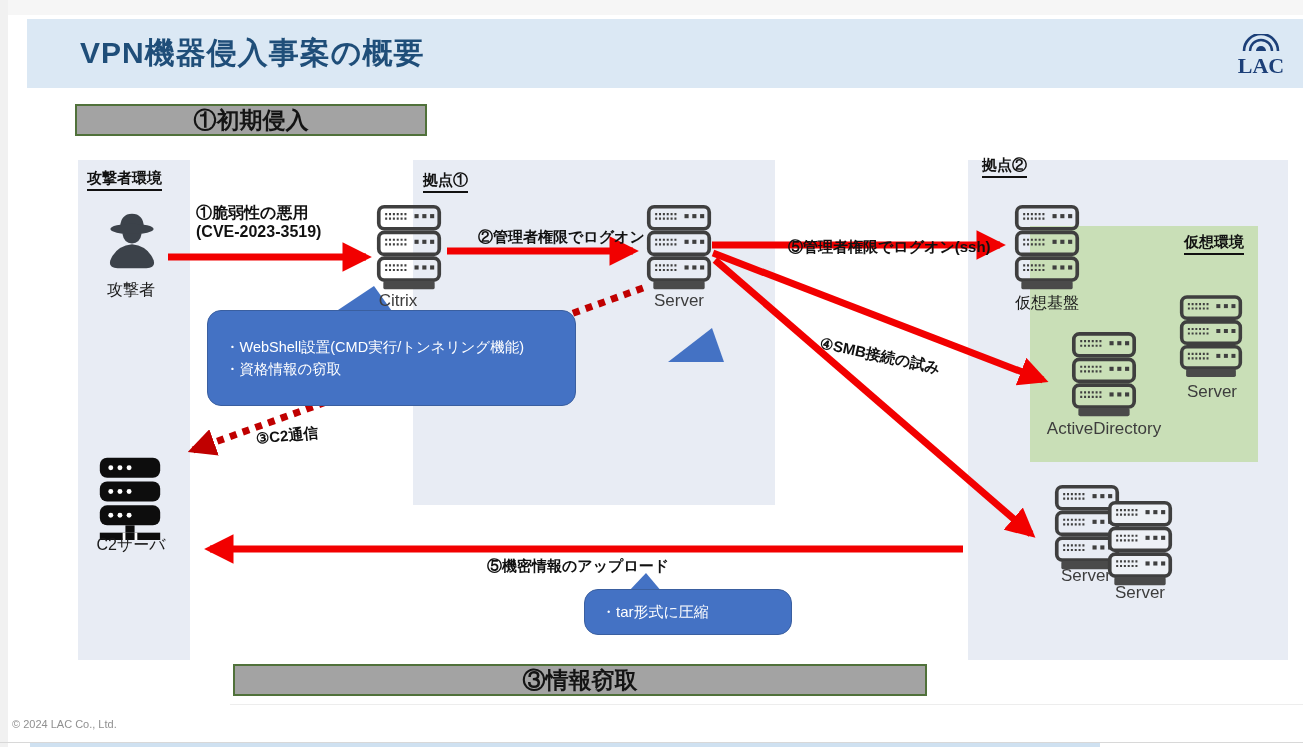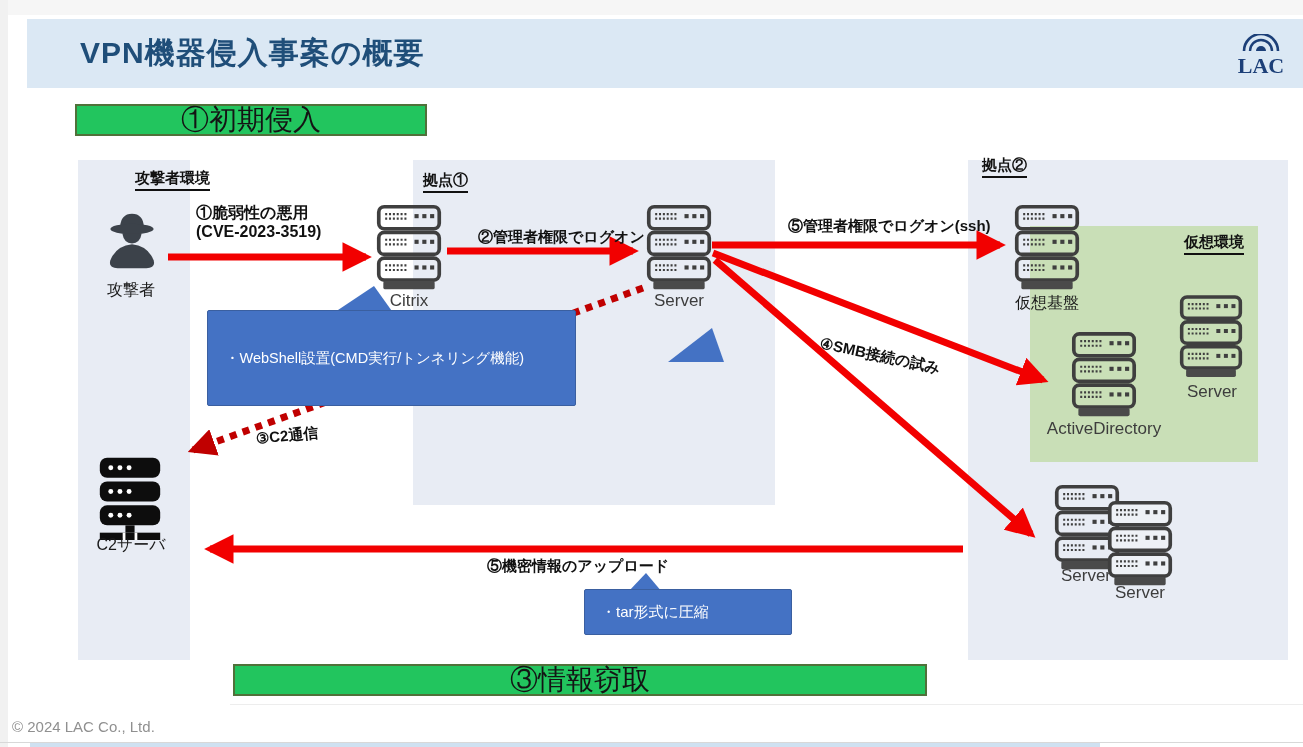--- a/index.html
+++ b/index.html
@@ -5,22 +5,22 @@
   html,body{margin:0;padding:0;background:#fff;}
   .stage{position:relative;width:1303px;height:747px;background:#ffffff;
          font-family:"Liberation Sans",sans-serif;overflow:hidden;}
   .strip-top{position:absolute;left:0;top:0;width:1303px;height:15px;background:#f6f6f6;}
   .strip-left{position:absolute;left:0;top:0;width:8px;height:747px;background:#f1f1f1;}
 
   .header-band{position:absolute;left:27px;top:19px;width:1276px;height:69px;background:#dbe8f4;}
   .page-title{position:absolute;left:80px;top:33px;font-size:30px;font-weight:bold;color:#1f4e79;letter-spacing:1px;}
   .logo{position:absolute;left:1232px;top:34px;}
 
-  .banner{position:absolute;height:28px;background:#22c55e;border:2px solid #50713a;
-          display:flex;align-items:center;justify-content:center;font-size:28px;color:#141414;}
+  .banner{position:absolute;height:28px;background:#a3a3a3;border:2px solid #50713a;
+          display:flex;align-items:center;justify-content:center;font-size:23px;color:#141414;font-weight:bold;}
   .banner1{left:75px;top:104px;width:348px;}
   .banner2{left:443px;top:104px;width:692px;}
   .banner3{left:233px;top:664px;width:690px;}
 
   .zone{position:absolute;background:#e8ecf4;}
   .zone-attacker{left:78px;top:160px;width:112px;height:500px;}
   .zone-site1{left:413px;top:160px;width:362px;height:345px;}
   .zone-site2{left:968px;top:160px;width:320px;height:500px;}
   .zone-virtual{position:absolute;left:1030px;top:226px;width:228px;height:236px;background:#c9dfb7;}
 
@@ -31,29 +31,29 @@
   .svg-overlay{position:absolute;left:0;top:0;width:1303px;height:747px;z-index:5;pointer-events:none;}
 
   .node-label{position:absolute;z-index:7;font-size:17px;color:#3d3d3d;transform:translateX(-50%);white-space:nowrap;}
   .node-label.jp{font-size:16px;color:#1a1a1a;}
 
   .arrow-label{position:absolute;z-index:7;font-size:15px;font-weight:bold;color:#111;white-space:nowrap;}
   .arrow-label.big{font-size:16px;}
   .rot-smb{transform:rotate(12deg);transform-origin:left center;}
   .rot-c2{transform:rotate(-6deg);transform-origin:left center;}
 
-  .callout{position:absolute;z-index:6;background:#4472c4;border:1px solid #3a5fa0;border-radius:2px;
+  .callout{position:absolute;z-index:6;background:#4472c4;border:1px solid #3a5fa0;border-radius:14px;
            color:#fff;display:flex;flex-direction:column;justify-content:center;white-space:nowrap;}
   .callout div{line-height:1.55;}
   .callout-webshell{left:207px;top:310px;width:350px;height:94px;padding-left:17px;font-size:14.5px;}
   .callout-cobalt{left:584px;top:358px;width:178px;height:68px;padding-left:14px;font-size:15px;}
   .callout-tar{left:584px;top:589px;width:190px;height:44px;padding-left:16px;font-size:15px;}
 
   .footer-line1{position:absolute;left:230px;top:704px;width:1073px;height:1px;background:#ededed;}
-  .footer-text{position:absolute;left:12px;top:718px;font-size:15px;color:#909090;}
+  .footer-text{position:absolute;left:12px;top:718px;font-size:11px;color:#909090;}
   .footer-gray{position:absolute;left:0;top:742px;width:1303px;height:1px;background:#d8d8d8;}
   .footer-blue{position:absolute;left:30px;top:743px;width:1070px;height:4px;background:#cfe1f1;}
 </style>
 </head>
 <body>
 
 <div class="stage">
   <div class="strip-top"></div>
   <div class="strip-left"></div>
 
@@ -69,21 +69,21 @@
   </div>
 
   <div class="banner banner1">①初期侵入</div>
   <div class="banner banner3">③情報窃取</div>
 
   <div class="zone zone-attacker"></div>
   <div class="zone zone-site1"></div>
   <div class="zone zone-site2"></div>
   <div class="zone-virtual"></div>
 
-  <div class="zone-label" style="left:87px;top:169px;margin-left:48px;">攻撃者環境</div>
+  <div class="zone-label" style="left:87px;top:169px;">攻撃者環境</div>
   <div class="zone-label" style="left:423px;top:171px;">拠点①</div>
   <div class="zone-label" style="left:982px;top:156px;">拠点②</div>
   <div class="zone-label" style="left:1164px;top:233px;margin-left:20px;">仮想環境</div>
 
   <svg width="0" height="0" style="position:absolute" aria-hidden="true">
     <defs>
       <symbol id="sv" viewBox="0 0 72 94">
         <g stroke="#3f3f3f" stroke-width="4" fill="transparent">
           <rect x="3" y="2" width="66" height="24" rx="6"></rect>
           <rect x="3" y="30" width="66" height="24" rx="6"></rect>
@@ -221,35 +221,36 @@
     <line x1="713" y1="253" x2="1043" y2="380" stroke="#f20000" stroke-width="7" marker-end="url(#mh)"></line>
     <line x1="715" y1="260" x2="1031" y2="534" stroke="#f20000" stroke-width="7" marker-end="url(#mh)"></line>
     <line x1="963" y1="549" x2="210" y2="549" stroke="#f20000" stroke-width="7" marker-end="url(#mh)"></line>
     <polygon points="332,314 394,314 374,286" fill="#4472c4"></polygon>
     <polygon points="668,362 724,362 712,328" fill="#4472c4"></polygon>
     <polygon points="628,592 662,592 646,573" fill="#4472c4"></polygon>
   </svg>
 
   <div class="callout callout-webshell">
     <div>・WebShell設置(CMD実行/トンネリング機能)</div>
+    <div>・資格情報の窃取</div>
   </div>
   <div class="callout callout-tar">
     <div>・tar形式に圧縮</div>
   </div>
 
   <div class="arrow-label big" style="left:196px;top:203px;">①脆弱性の悪用</div>
   <div class="arrow-label big" style="left:196px;top:223px;">(CVE-2023-3519)</div>
   <div class="arrow-label" style="left:478px;top:228px;">②管理者権限でログオン</div>
-  <div class="arrow-label" style="left:788px;top:217px;">⑤管理者権限でログオン(ssh)</div>
+  <div class="arrow-label" style="left:788px;top:238px;">⑤管理者権限でログオン(ssh)</div>
   <div class="arrow-label rot-smb" style="left:820px;top:334px;">④SMB接続の試み</div>
   <div class="arrow-label rot-c2" style="left:256px;top:430px;">③C2通信</div>
   <div class="arrow-label" style="left:487px;top:557px;">⑤機密情報のアップロード</div>
 
   <div class="node-label jp" style="left:131px;top:280px;">攻撃者</div>
-  <div class="node-label" style="left:409px;top:291px;">Citrix</div>
+  <div class="node-label" style="left:398px;top:291px;">Citrix</div>
   <div class="node-label" style="left:679px;top:291px;">Server</div>
   <div class="node-label jp" style="left:1047px;top:293px;">仮想基盤</div>
   <div class="node-label" style="left:1212px;top:382px;">Server</div>
   <div class="node-label" style="left:1104px;top:419px;">ActiveDirectory</div>
   <div class="node-label" style="left:1086px;top:566px;">Server</div>
   <div class="node-label" style="left:1140px;top:583px;">Server</div>
   <div class="node-label jp" style="left:131px;top:535px;text-align:right;">C2サーバ</div>
 
   <div class="footer-line1"></div>
   <div class="footer-text">© 2024 LAC Co., Ltd.</div>

